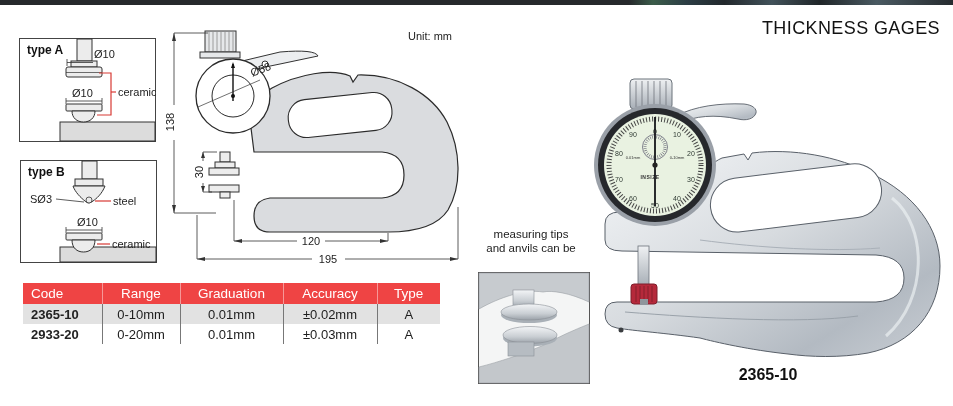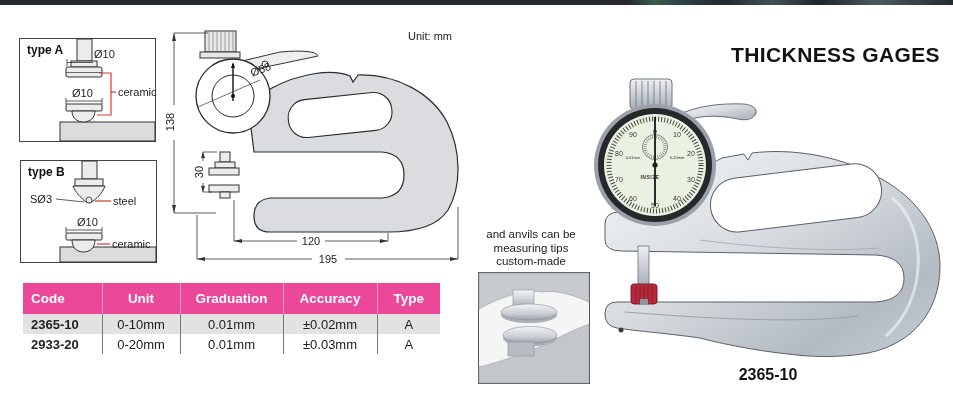--- a/index.html
+++ b/index.html
@@ -1,27 +1,27 @@
 <!DOCTYPE html>
 <html><head>
 <meta charset="utf-8">
 <style>
   html,body{margin:0;padding:0;background:#ffffff;}
   #canvas{position:relative;width:953px;height:406px;background:#ffffff;overflow:hidden;
           font-family:"Liberation Sans", sans-serif;}
   .abs{position:absolute;}
   #top-band{left:0;top:0;width:953px;height:5px;
     background:linear-gradient(90deg,#26292c 0%,#26292c 66%,#3b5c4a 68.5%,#2c3e45 72%,#22282c 76%,#42525a 81%,#1f2528 86%,#4a5a62 92%,#262b2f 100%);}
-  #page-title{top:43px;right:13px;font-size:21px;font-weight:bold;color:#121212;letter-spacing:.4px;}
+  #page-title{top:18px;right:13px;font-size:18px;font-weight:normal;color:#121212;letter-spacing:.4px;}
   #custom-note{left:448px;top:228px;width:166px;text-align:center;font-size:11.5px;line-height:13.5px;color:#222;}
   svg text{font-family:"Liberation Sans",sans-serif;}
   
   #spec-table{position:absolute;left:23px;top:283px;border-collapse:collapse;table-layout:fixed;width:417px;
               font-size:13px;color:#1c1c1c;}
-  #spec-table th{background:#ec4899;color:#ffffff;font-weight:bold;height:31px;padding:0;
+  #spec-table th{background:#ef4444;color:#ffffff;font-weight:normal;height:21px;padding:0;
                  border-right:1px solid rgba(255,255,255,.45);font-size:13.5px;text-align:center;}
   #spec-table td{height:20px;padding:0;text-align:center;border-right:1px solid #777;}
   #spec-table th:last-child,#spec-table td:last-child{border-right:none;}
   #spec-table tbody tr:nth-child(odd) td{background:#e2e2e2;}
   #spec-table tbody tr:nth-child(even) td{background:#ffffff;}
   #spec-table th.col-code,#spec-table td.code{text-align:left;padding-left:8px;}
   #spec-table td.code{font-weight:bold;color:#222;}
 </style>
 </head>
 <body>
@@ -173,23 +173,22 @@
       <line x1="197" y1="259" x2="197" y2="215"></line>
       <line x1="458" y1="259" x2="458" y2="207"></line>
     </g>
     <path d="M197,259 L205,257 L205,261 Z M458,259 L450,257 L450,261 Z" fill="#333"></path>
     <text x="328" y="263" font-size="11" fill="#222" text-anchor="middle">195</text>
 
     <text x="408" y="40" font-size="11" fill="#222">Unit: mm</text>
   </svg>
 
   <div id="custom-note" class="abs">
+    <div>measuring tips</div>
     <div>and anvils can be</div>
-    <div>measuring tips</div>
-    <div>custom-made</div>
   </div>
 
   <svg class="abs" style="left:478px;top:272px;" width="112" height="112" viewBox="478 272 112 112">
     <defs>
       <linearGradient id="discG" x1="0" y1="0" x2="0" y2="1">
         <stop offset="0" stop-color="#f3f5f7"></stop>
           <stop offset=".6" stop-color="#c9ced3"></stop>
           <stop offset="1" stop-color="#9aa1a8"></stop>
       </linearGradient>
     </defs>
@@ -286,21 +285,21 @@
     <colgroup>
       <col style="width:79px">
         <col style="width:78px">
         <col style="width:103px">
         <col style="width:94px">
         <col style="width:63px">
     </colgroup>
     <thead>
         <tr>
           <th class="col-code">Code</th>
-          <th>Unit</th>
+          <th>Range</th>
           <th>Graduation</th>
           <th>Accuracy</th>
           <th>Type</th>
         </tr>
       </thead>
     <tbody>
         <tr>
           <td class="code">2365-10</td>
           <td>0-10mm</td>
           <td>0.01mm</td>

